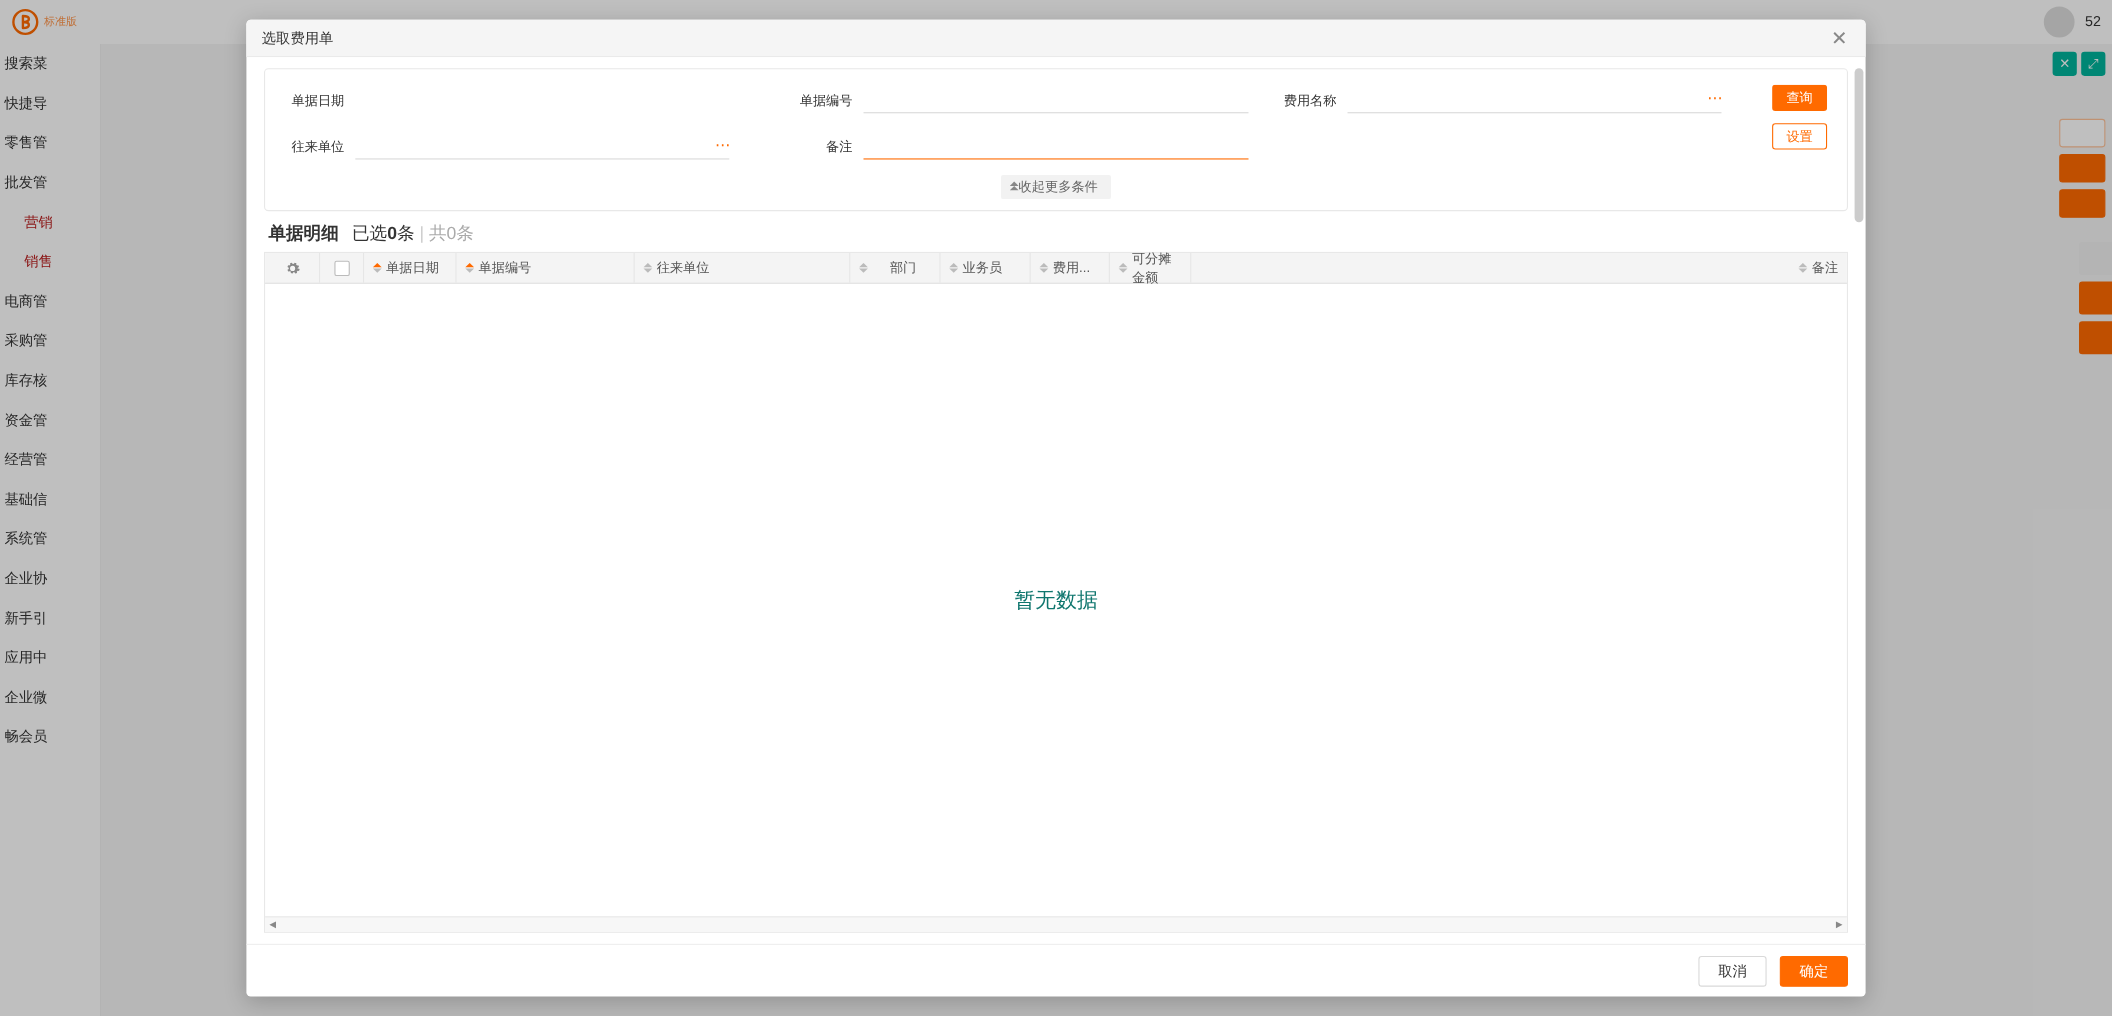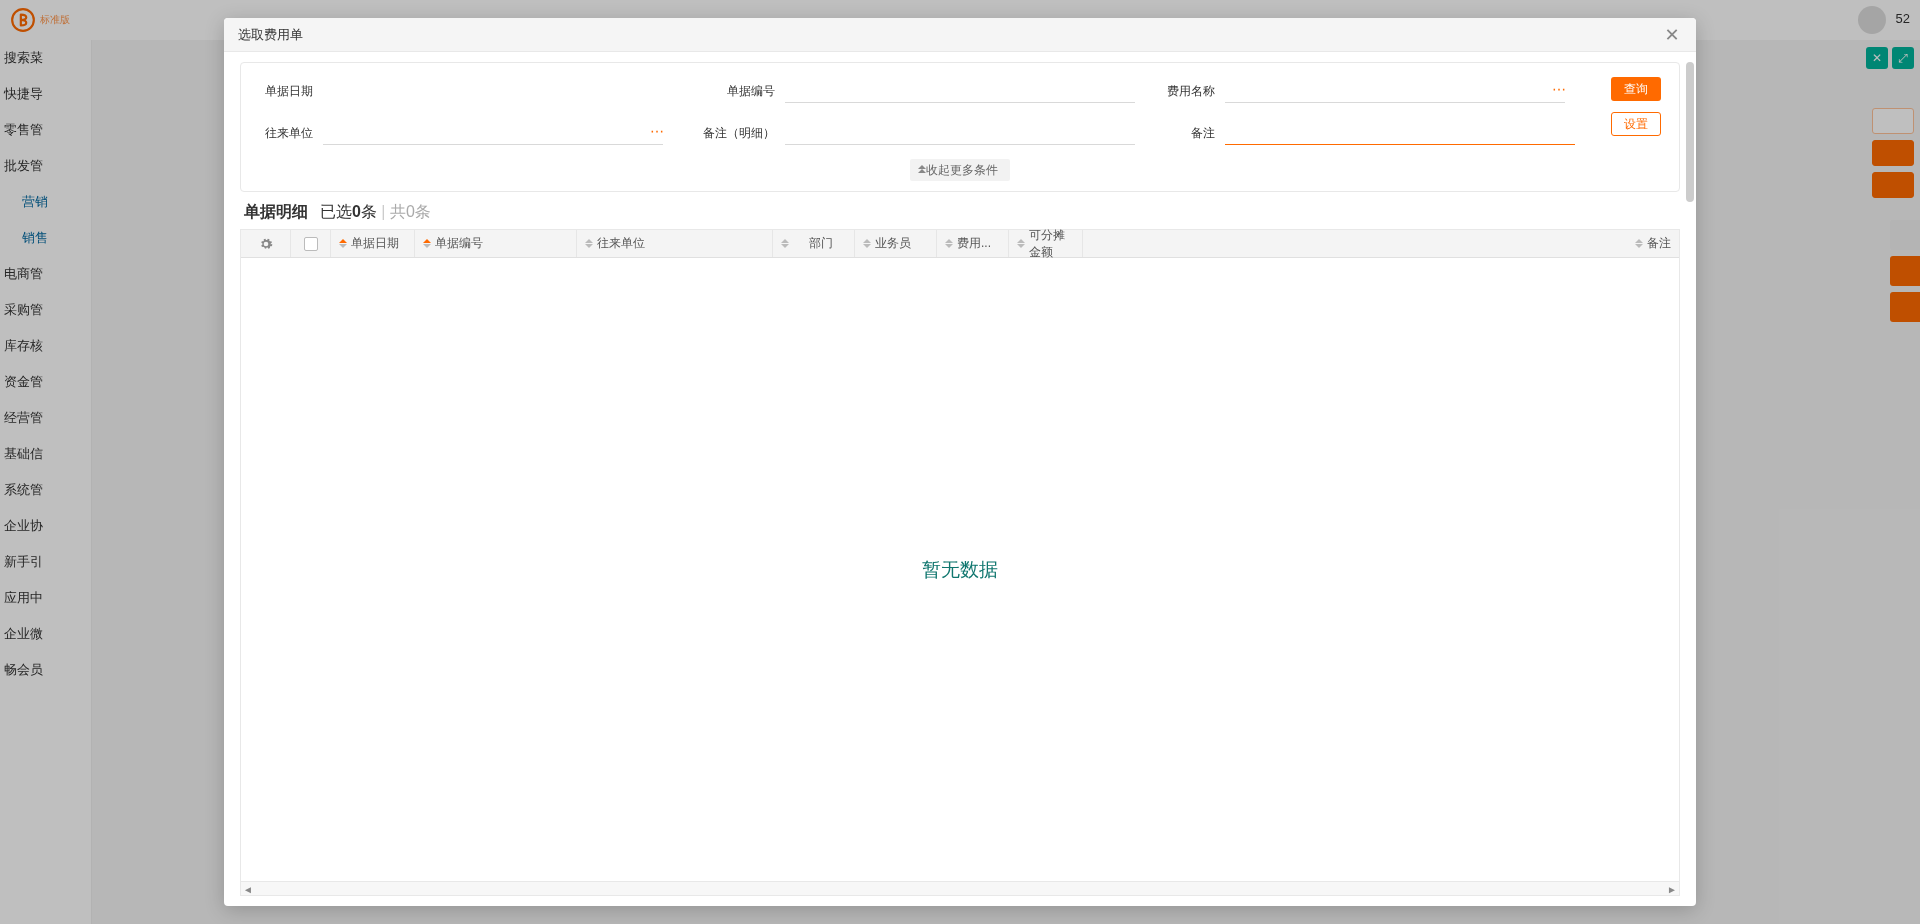--- a/index.html
+++ b/index.html
@@ -57,21 +57,21 @@
 }
 .bg-side-item {
   height: 36px;
   line-height: 36px;
   padding-left: 4px;
   font-size: 13px;
   color: #333;
   white-space: nowrap;
   overflow: hidden;
 }
-.bg-side-sub { padding-left: 22px; color: #0369a1; }
+.bg-side-sub { padding-left: 22px; color: #b91c1c; }
 
 .bg-right {
   position: absolute;
   right: 0;
   top: 40px;
   width: 56px;
   height: calc(100% - 40px);
 }
 .bg-right-top {
   height: 36px;
@@ -508,26 +508,20 @@
 
       <div class="filter-row">
         <div class="filter-group" style="width:440px;">
           <div class="filter-label">往来单位</div>
           <div class="filter-control">
             <input class="underline-input short" style="">
             <span class="ellipsis-btn">⋯</span>
           </div>
         </div>
         <div class="filter-group" style="width:440px;">
-          <div class="filter-label wide">备注（明细）</div>
-          <div class="filter-control">
-            <input class="underline-input" style="">
-          </div>
-        </div>
-        <div class="filter-group" style="width:440px;">
           <div class="filter-label wide">备注</div>
           <div class="filter-control">
             <input class="underline-input focused" style="">
           </div>
         </div>
       </div>
 
       <div class="collapse-bar">
         <span class="chevron-up"></span>
         <span>收起更多条件</span>
@@ -615,13 +609,17 @@
         <span>暂无数据</span>
       </div>
 
       <div class="hscroll">
         <span class="ar l">◄</span>
         <span class="ar r">►</span>
       </div>
     </div>
   </div>
 
+  <div class="modal-footer">
+    <div class="fbtn default">取消</div>
+    <div class="fbtn primary">确定</div>
+  </div>
 </div>
 
 </body></html>

